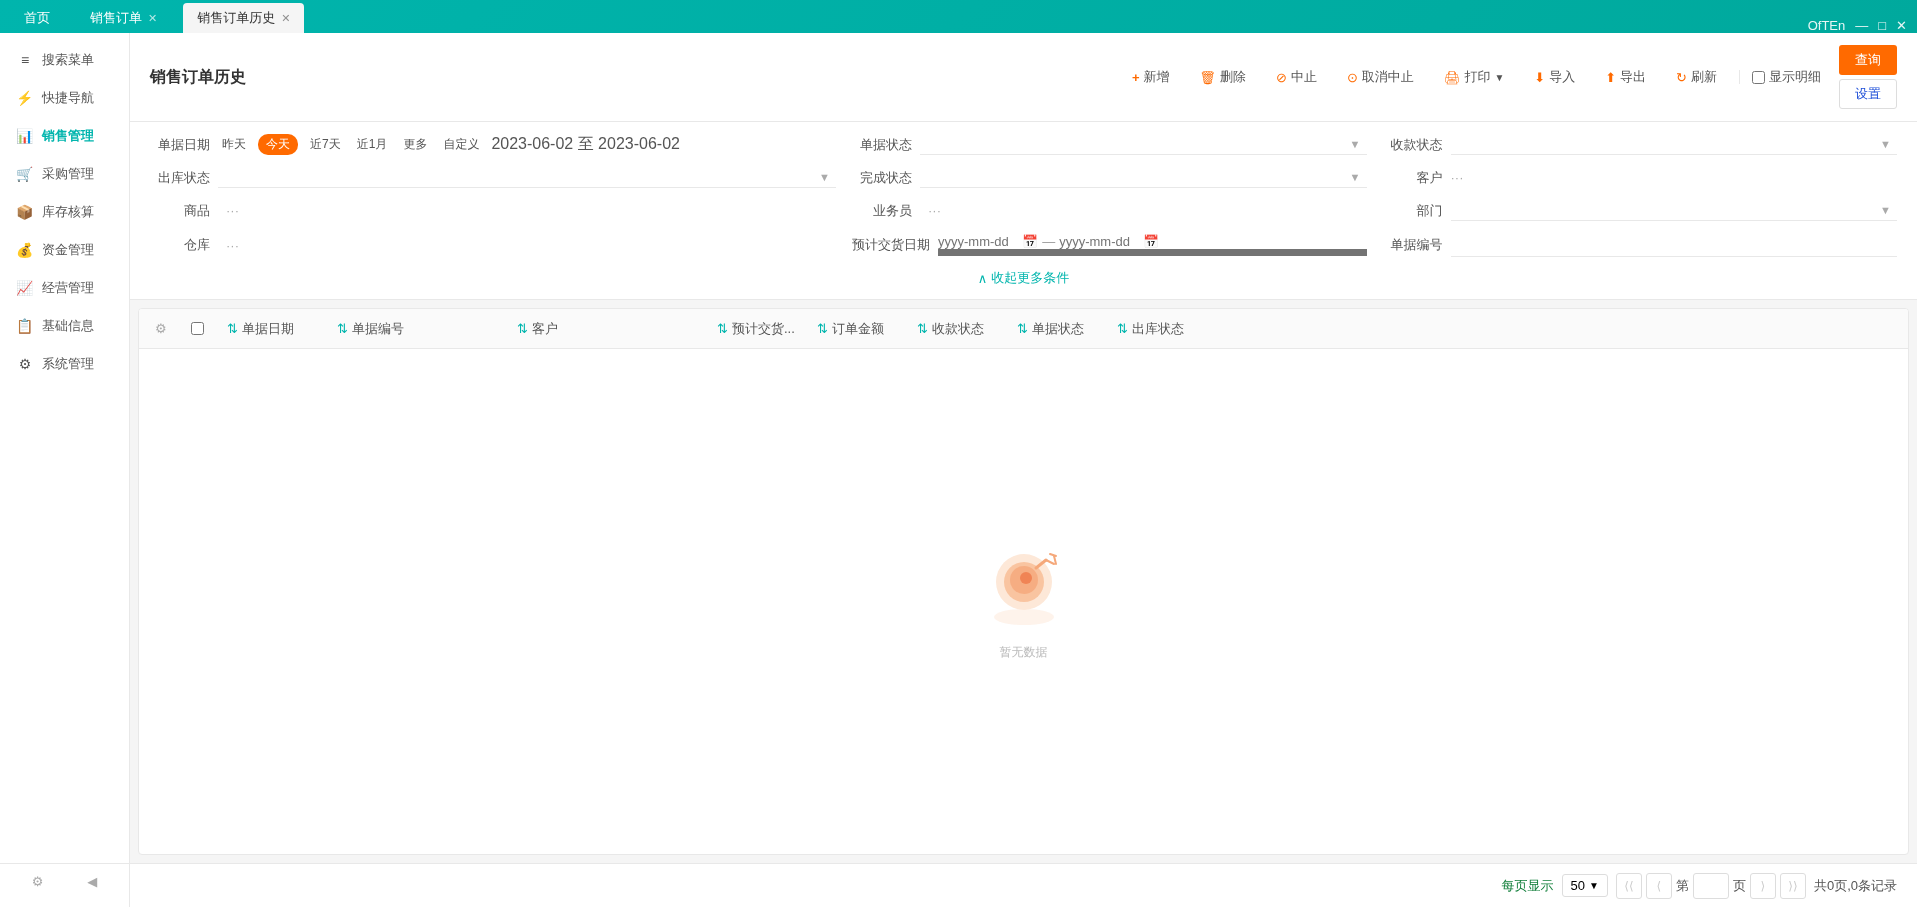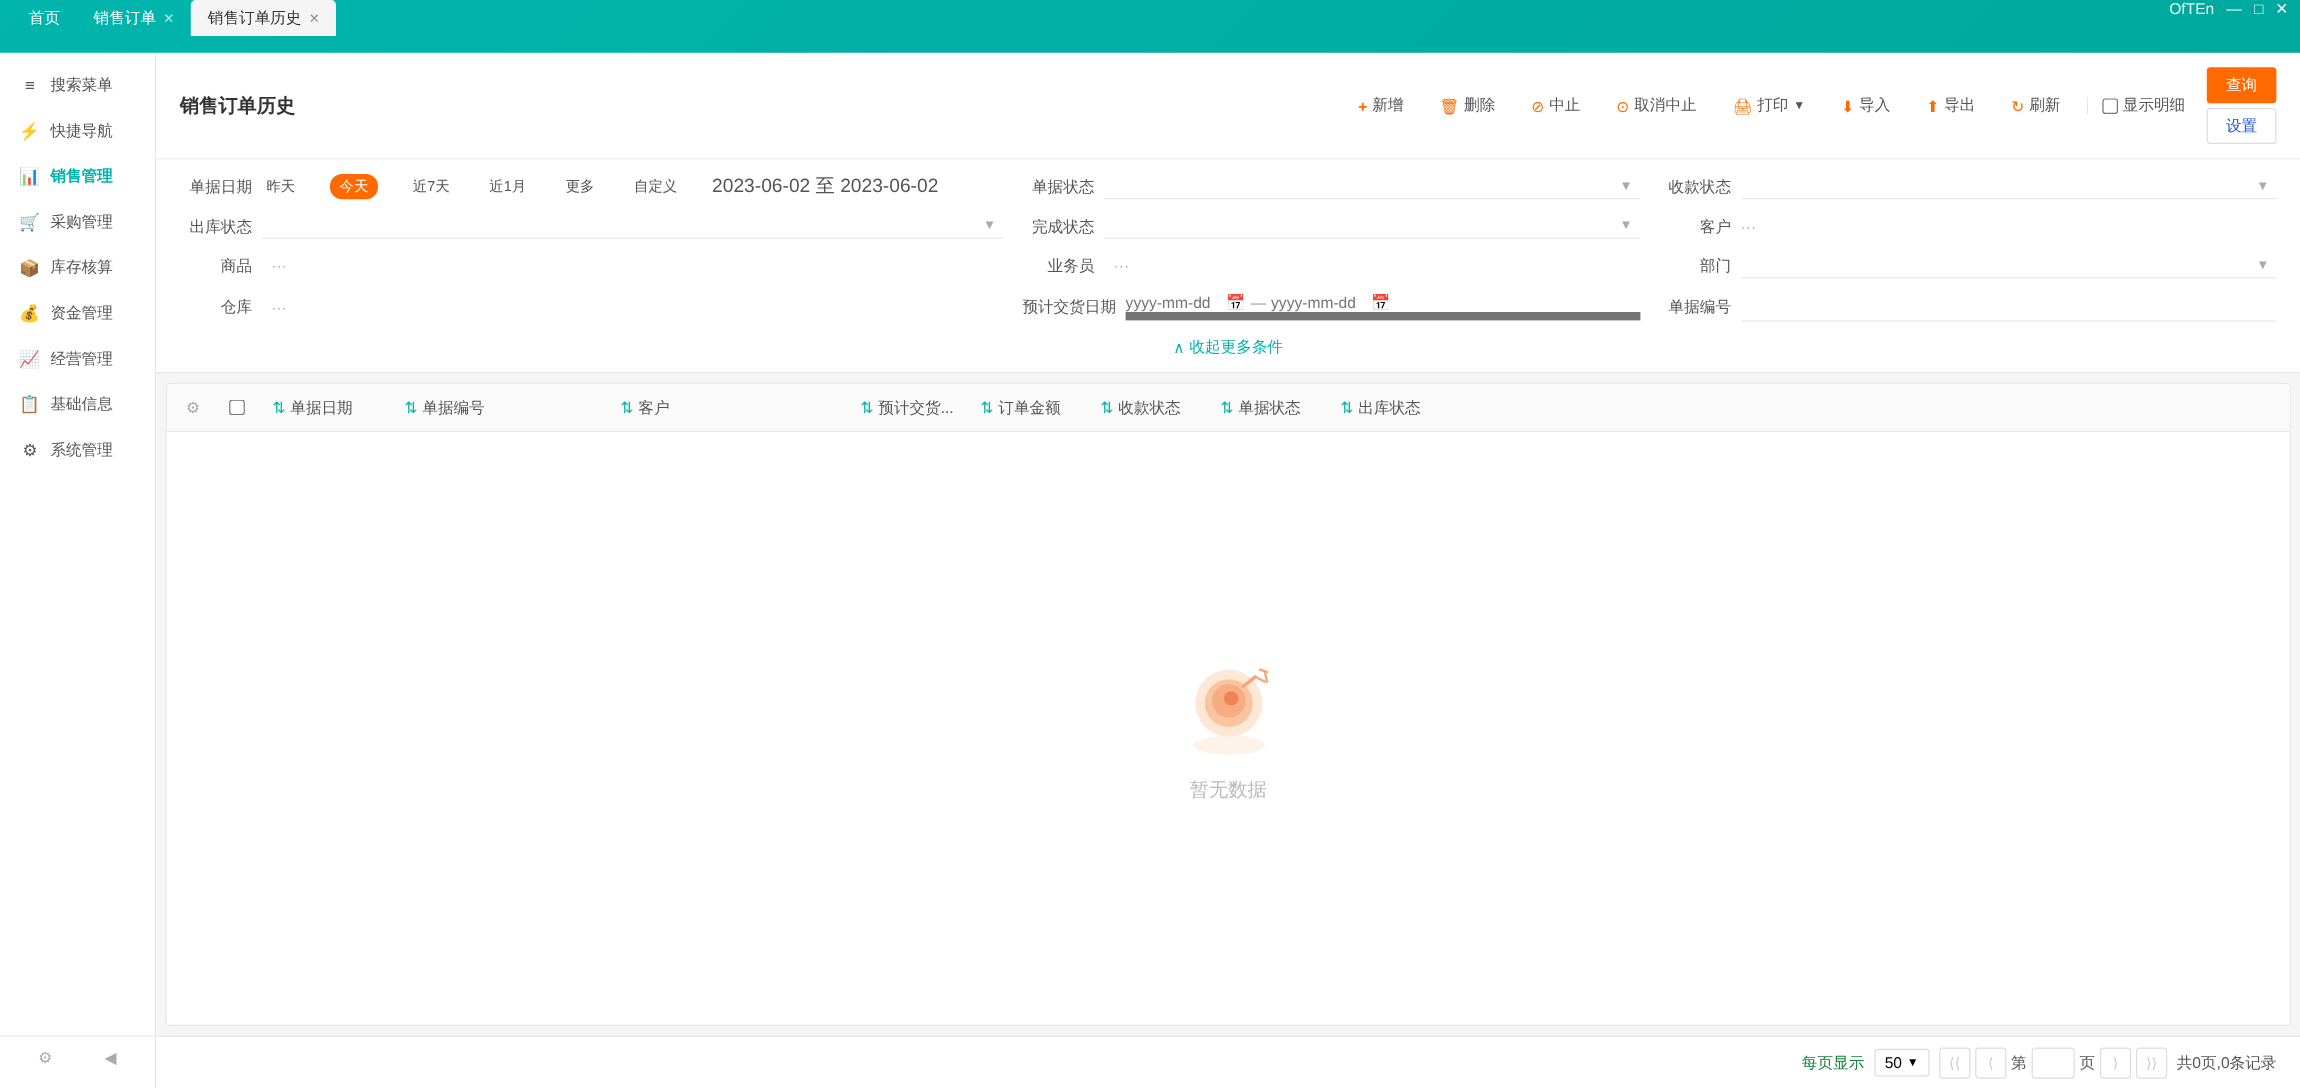--- a/index.html
+++ b/index.html
@@ -1,26 +1,27 @@
 <!DOCTYPE html>
 <html><head>
   <meta charset="utf-8">
   <style>
     * { box-sizing: border-box; margin: 0; padding: 0; font-family: 'Microsoft YaHei', '微软雅黑', Arial, sans-serif; font-size: 13px; }
     body { display: flex; flex-direction: column; height: 907px; width: 1917px; overflow: hidden; background: #f5f5f5; }
 
     
     .top-bar {
-      height: 44px;
+      height: 33px;
       background: linear-gradient(135deg, #00b5ad, #00a99d);
       display: flex;
-      align-items: flex-start;
+      align-items: flex-end;
       padding: 0 10px;
       color: white;
       flex-shrink: 0;
+      gap: 12px;
     }
     .tab-item {
       display: flex;
       align-items: center;
       padding: 0 14px;
       height: 30px;
       border-radius: 4px 4px 0 0;
       cursor: pointer;
       color: white;
       font-size: 13px;
@@ -197,21 +198,21 @@
       cursor: pointer;
       position: relative;
     }
     .filter-select-text { flex: 1; color: #999; font-size: 13px; }
     .filter-select-arrow { color: #aaa; font-size: 11px; }
     .filter-dots { color: #aaa; cursor: pointer; }
     .date-filter {
       display: flex;
       align-items: center;
       flex: 1;
-      gap: 25px;
+      gap: 8px;
     }
     .date-tag {
       font-size: 12px;
       color: #555;
       cursor: pointer;
       padding: 2px 4px;
     }
     .date-tag.active {
       background: #ff6a00;
       color: white;
@@ -303,21 +304,21 @@
       align-items: center;
       justify-content: center;
       color: #bbb;
       gap: 12px;
     }
     .empty-icon {
       width: 100px;
       height: 90px;
       position: relative;
     }
-    .empty-text { font-size: 16px; color: #bbb; }
+    .empty-text { font-size: 12px; color: #bbb; }
 
     
     .pagination {
       height: 44px;
       background: white;
       border-top: 1px solid #e8e8e8;
       display: flex;
       align-items: center;
       justify-content: flex-end;
       padding: 0 20px;

